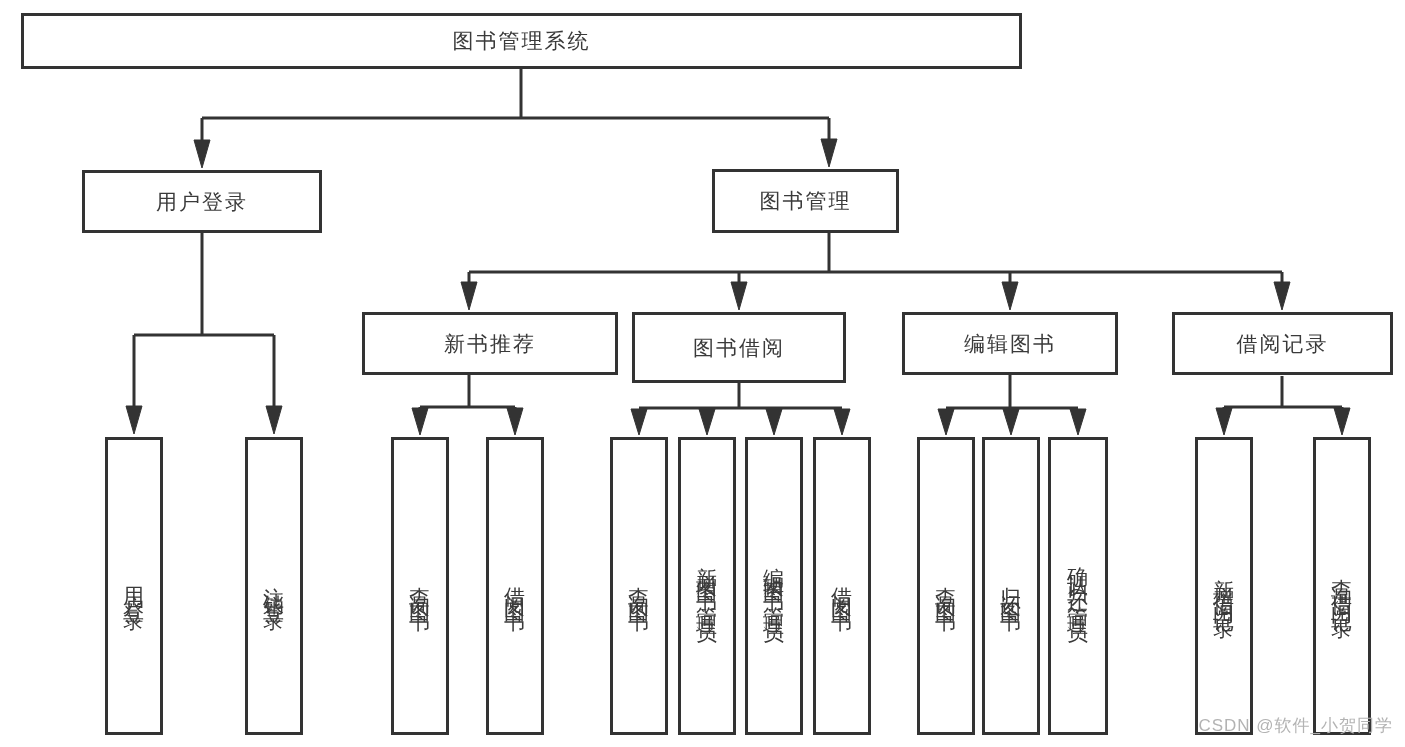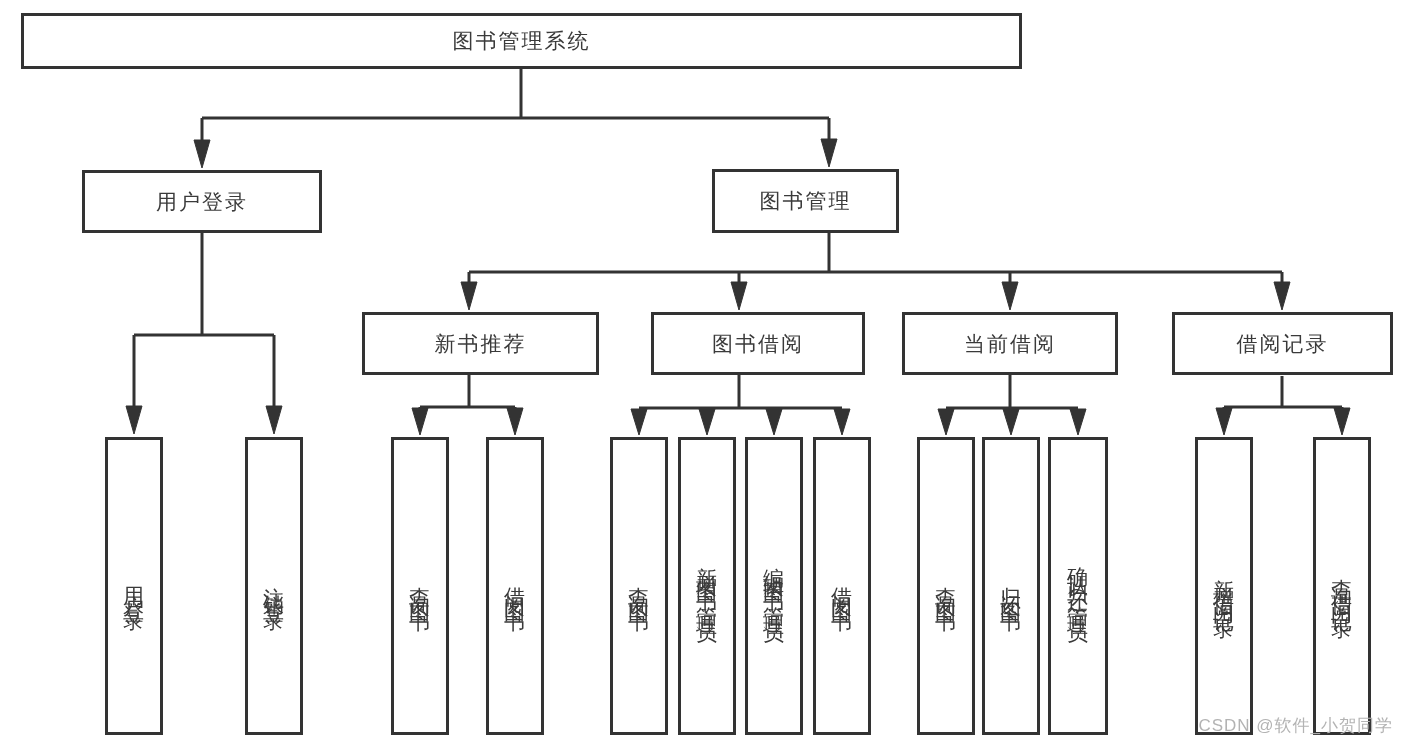--- a/index.html
+++ b/index.html
@@ -129,23 +129,23 @@
         <polygon points="1334,408 1350,408 1342,435" stroke-width="1"></polygon>
       </g>
     </g>
   </svg>
 
   <div class="node hnode" style="left:21px; top:13px; width:1001px; height:56px;">图书管理系统</div>
 
   <div class="node hnode" style="left:82px; top:170px; width:240px; height:63px;">用户登录</div>
   <div class="node hnode" style="left:712px; top:169px; width:187px; height:64px;">图书管理</div>
 
-  <div class="node hnode" style="left:362px; top:312px; width:237px; height:63px;">新书推荐</div>
-  <div class="node hnode" style="left:632px; top:312px; width:214px; height:63px;margin-left:19px;">图书借阅</div>
-  <div class="node hnode" style="left:902px; top:312px; width:216px; height:63px;">当前借阅</div>
+  <div class="node hnode" style="left:362px; top:312px; width:256px; height:63px;">新书推荐</div>
+  <div class="node hnode" style="left:632px; top:312px; width:214px; height:71px;">图书借阅</div>
+  <div class="node hnode" style="left:902px; top:312px; width:216px; height:63px;">编辑图书</div>
   <div class="node hnode" style="left:1172px; top:312px; width:221px; height:63px;">借阅记录</div>
 
   <div class="node vnode" style="left:105px; top:437px; width:58px; height:298px;">
     <span>用户登录</span>
   </div>
   <div class="node vnode" style="left:245px; top:437px; width:58px; height:298px;">
     <span>注销登录</span>
   </div>
 
   <div class="node vnode" style="left:391px; top:437px; width:58px; height:298px;">

